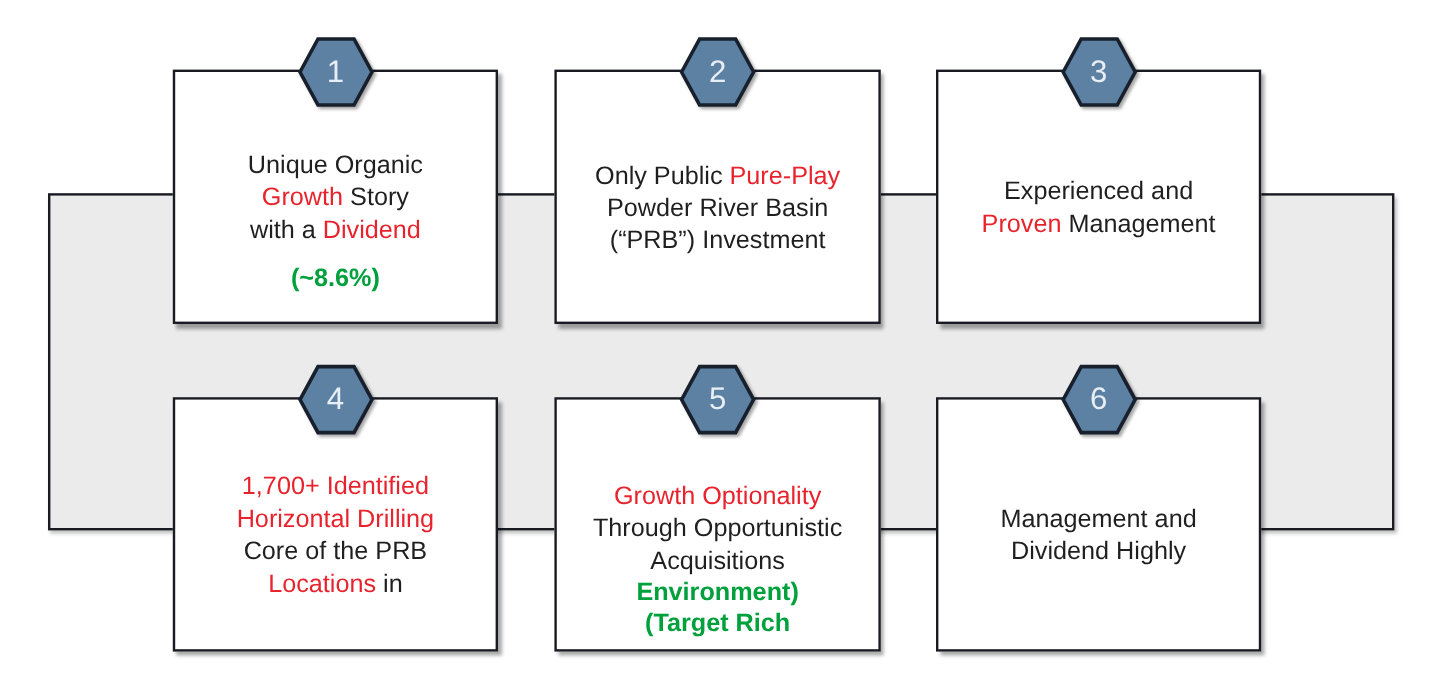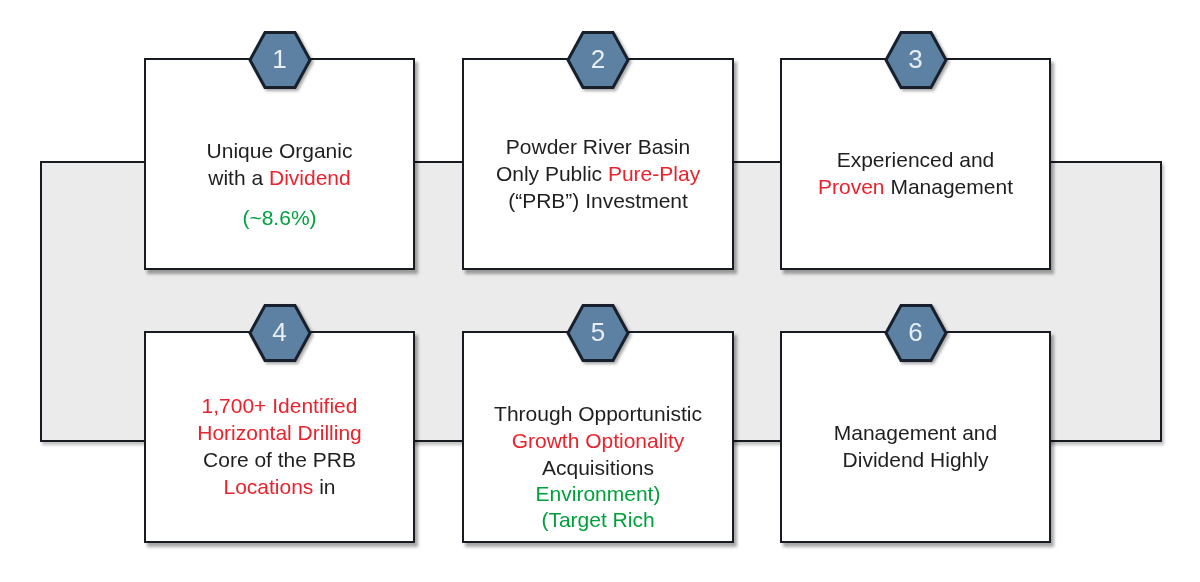--- a/index.html
+++ b/index.html
@@ -69,55 +69,56 @@
     text-align: center;
     font-size: 21px;
     line-height: 27px;
     color: var(--text, #1f1f1f);
   }
   .pad-a { padding-top: 40px; text-align: right; }
   .pad-b { padding-top: 18px; }
   .pad-c { padding-top: 58px; }
   .k { color: var(--text, #1f1f1f); }
   .r { color: var(--red, #e8232d); }
-  .g { color: var(--green, #00a13d); font-weight: normal; }
+  .g { color: var(--green, #00a13d); font-weight: bold; }
   .line-tight { line-height: 26px; }
   .gap-above { margin-top: 13px; }
 </style>
 </head>
 <body>
 
 <div class="canvas">
 
   <div class="band"></div>
 
   <div class="box box1">
     <div class="hex">
       <svg viewBox="0 0 64 60">
           <polygon points="2,30 17,2.5 47,2.5 62,30 47,57.5 17,57.5"></polygon>
         </svg>
       <span class="hex-num">1</span>
     </div>
     <div class="content pad-a">
       <div class="line"><span class="k">Unique Organic</span></div>
+      <div class="line"><span class="r">Growth</span><span class="k"> Story</span></div>
       <div class="line"><span class="k">with a </span><span class="r">Dividend</span></div>
       <div class="line gap-above"><span class="g">(~8.6%)</span></div>
     </div>
   </div>
 
   <div class="box box2">
     <div class="hex">
       <svg viewBox="0 0 64 60">
           <polygon points="2,30 17,2.5 47,2.5 62,30 47,57.5 17,57.5"></polygon>
         </svg>
       <span class="hex-num">2</span>
     </div>
     <div class="content pad-b">
+      <div class="line"><span class="k">Only Public </span><span class="r">Pure-Play</span></div>
       <div class="line"><span class="k">Powder River Basin</span></div>
-      <div class="line"><span class="k">Only Public </span><span class="r">Pure-Play</span></div>
       <div class="line"><span class="k">(“PRB”) Investment</span></div>
     </div>
   </div>
 
   <div class="box box3">
     <div class="hex">
       <svg viewBox="0 0 64 60">
           <polygon points="2,30 17,2.5 47,2.5 62,30 47,57.5 17,57.5"></polygon>
         </svg>
       <span class="hex-num">3</span>
@@ -144,22 +145,22 @@
   </div>
 
   <div class="box box5">
     <div class="hex">
       <svg viewBox="0 0 64 60">
           <polygon points="2,30 17,2.5 47,2.5 62,30 47,57.5 17,57.5"></polygon>
         </svg>
       <span class="hex-num">5</span>
     </div>
     <div class="content pad-c">
+      <div class="line"><span class="r">Growth Optionality</span></div>
       <div class="line"><span class="k">Through Opportunistic</span></div>
-      <div class="line"><span class="r">Growth Optionality</span></div>
       <div class="line"><span class="k">Acquisitions</span></div>
       <div class="line line-tight"><span class="g">Environment)</span></div>
       <div class="line line-tight"><span class="g">(Target Rich</span></div>
     </div>
   </div>
 
   <div class="box box6">
     <div class="hex">
       <svg viewBox="0 0 64 60">
           <polygon points="2,30 17,2.5 47,2.5 62,30 47,57.5 17,57.5"></polygon>

